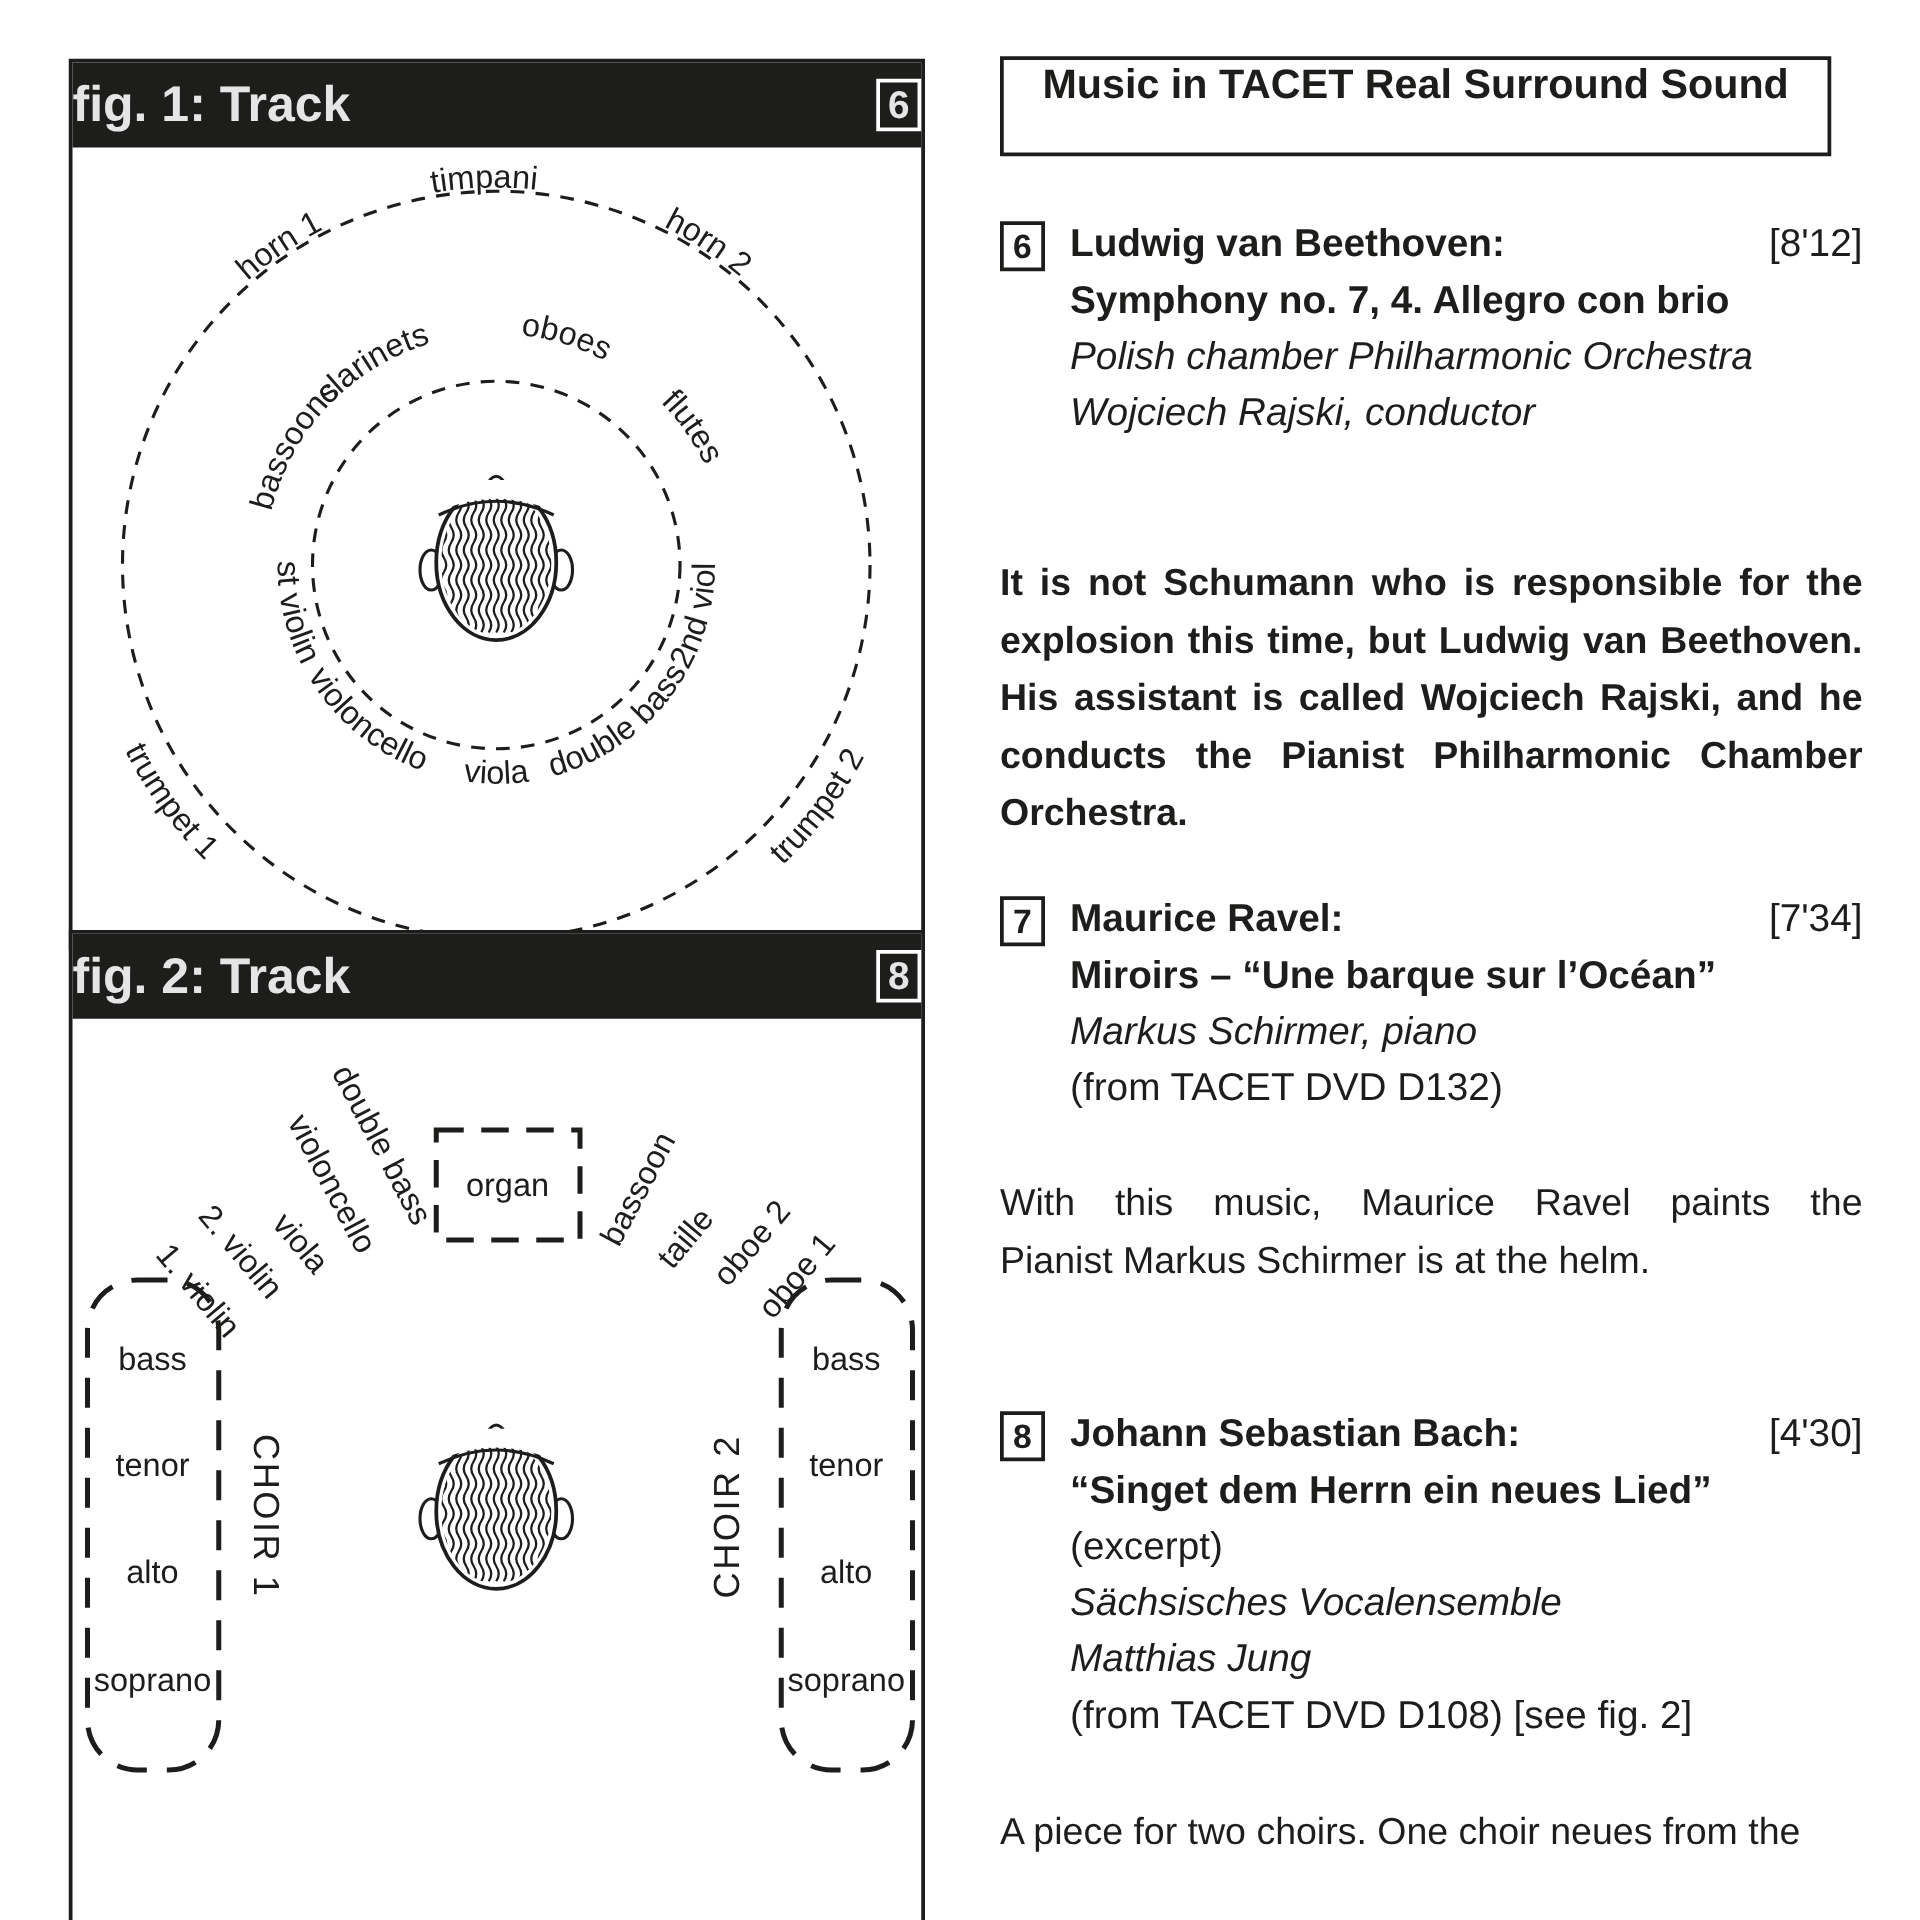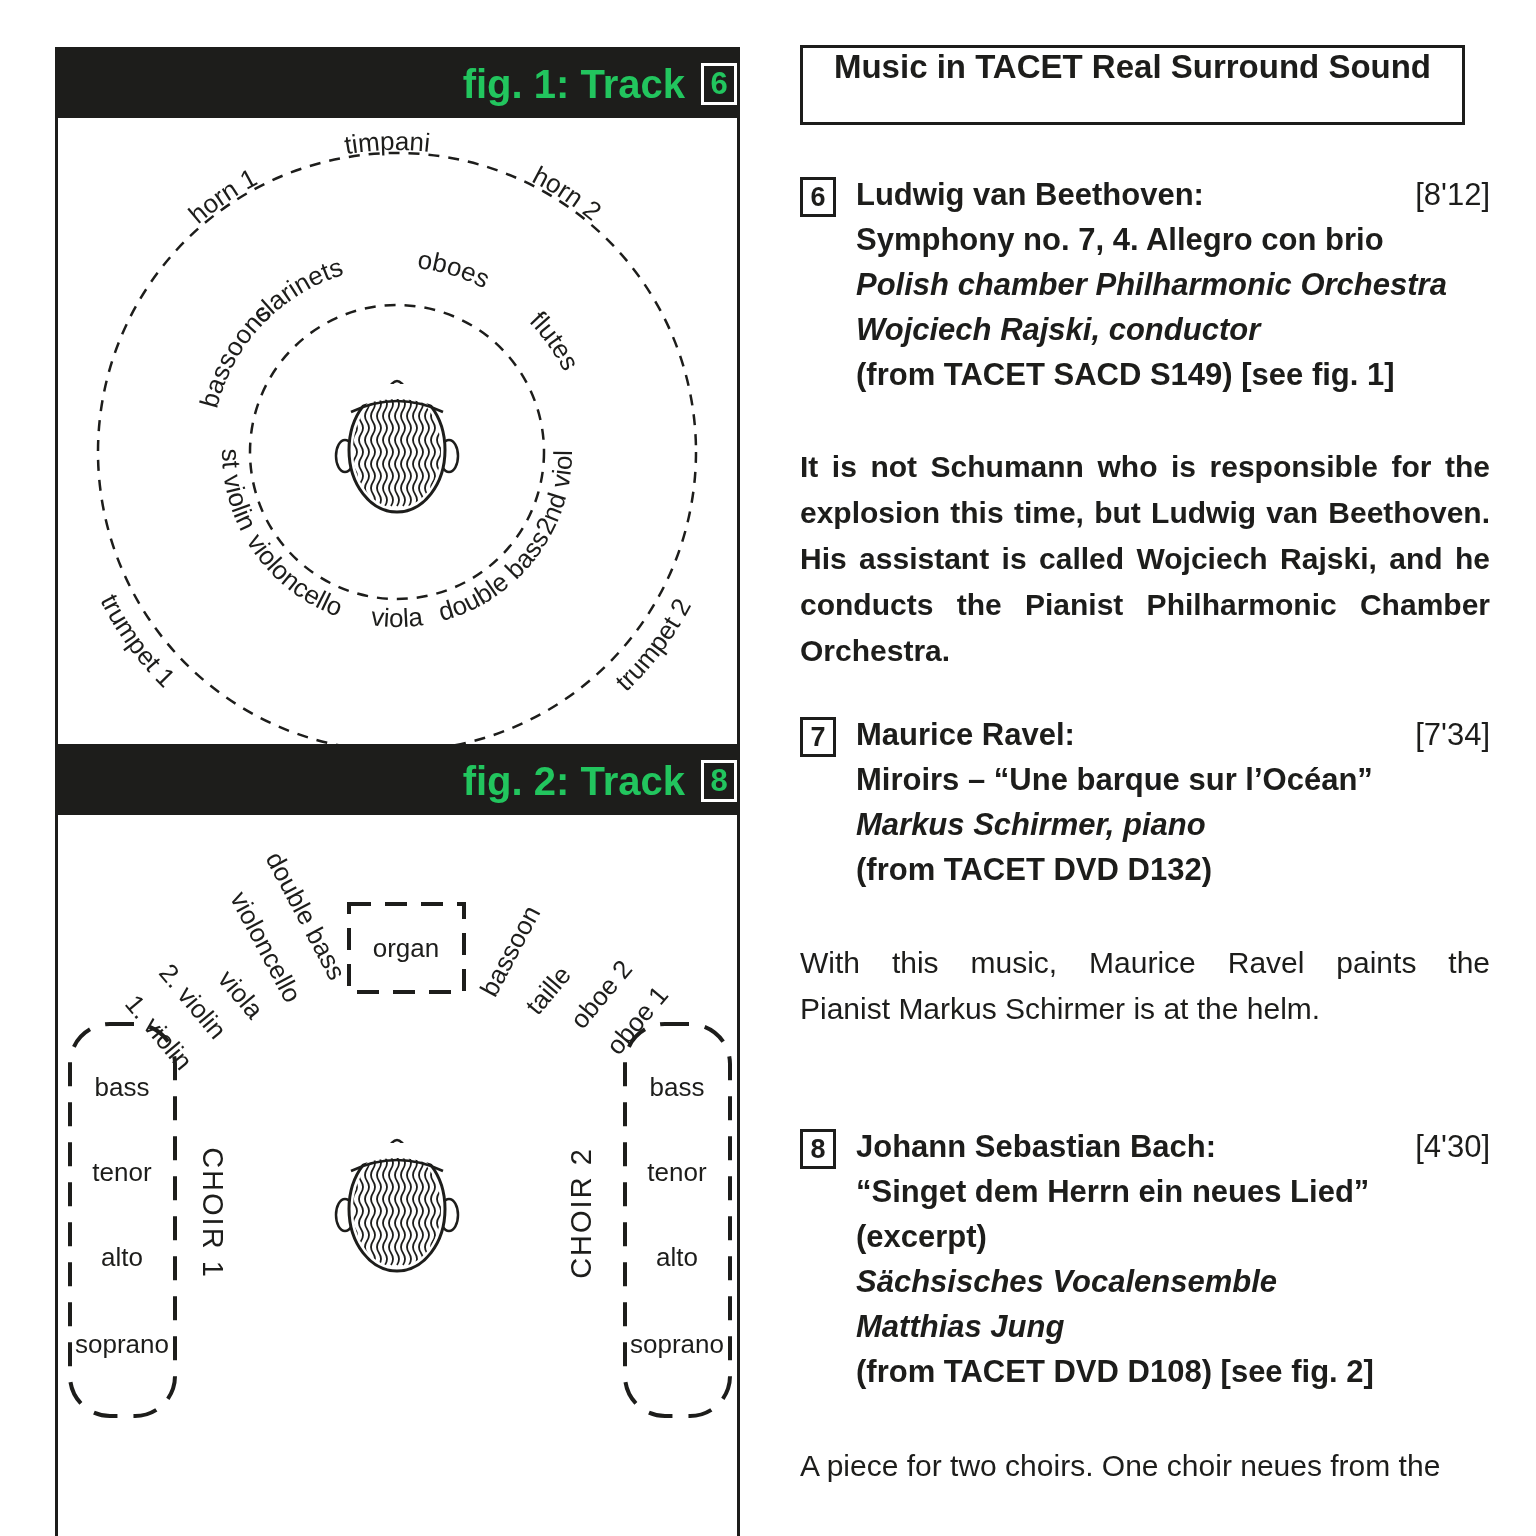--- a/index.html
+++ b/index.html
@@ -5,22 +5,22 @@
   html,body{margin:0;padding:0;}
   body{
     width:1536px;height:1536px;position:relative;background:#ffffff;
     font-family:"Liberation Sans",sans-serif;color:#1d1d1b;overflow:hidden;
   }
   
   .fig{position:absolute;left:55px;width:685px;border:3px solid #1d1d1b;
        box-sizing:border-box;background:#fff;}
   #fig1{top:47px;height:713px;}
   #fig2{top:744px;height:850px;}
-  .fig-header{height:68px;background:#1d1d1b;color:#22c55e;display:flex;
-       align-items:center;justify-content:flex-end;gap:16px;
+  .fig-header{height:68px;background:#1d1d1b;color:#e5e5e5;display:flex;
+       align-items:center;justify-content:space-between;gap:16px;
        font-size:40px;font-weight:bold;}
   .chip-white{display:inline-flex;align-items:center;justify-content:center;
        border:3px solid #fff;width:36px;height:42px;font-size:31px;font-weight:bold;
        box-sizing:border-box;}
   .fig-body{position:relative;}
   svg text{fill:#1d1d1b;}
   .dlabel{font-size:26px;}
   .dlabel2{font-size:26px;}
   .choirname{font-size:29px;letter-spacing:2px;}
   
@@ -28,21 +28,21 @@
   .title-box{position:absolute;top:45px;left:0;width:665px;height:80px;
        border:3px solid #1d1d1b;box-sizing:border-box;display:flex;
        align-items:flex-start;justify-content:center;font-size:33px;font-weight:bold;}
   .track{position:absolute;left:0;width:690px;}
   .trow{display:flex;align-items:flex-start;line-height:45px;}
   .num-box{position:absolute;left:0;top:5px;width:36px;height:40px;
        border:3px solid #1d1d1b;box-sizing:border-box;display:flex;
        align-items:center;justify-content:center;font-size:27px;font-weight:bold;}
   .t-name{font-size:31px;font-weight:bold;padding-left:56px;}
   .t-dur{margin-left:auto;font-size:31px;}
-  .tline{font-size:31px;line-height:45px;padding-left:56px;font-weight:bold;}
+  .tline{font-size:31px;line-height:45px;padding-left:56px;}
   .b{font-weight:bold;}
   .it{font-style:italic;}
   .para{position:absolute;left:0;width:690px;font-size:30px;line-height:46px;}
   .jl{text-align:justify;text-align-last:justify;}
   .closing{position:absolute;left:0;width:690px;font-size:30px;line-height:46px;}
 </style>
 </head>
 <body>
 
 <div class="fig" id="fig1">
@@ -161,21 +161,20 @@
 
   <div class="track" style="top:172px;">
     <div class="num-box">6</div>
     <div class="trow">
       <span class="t-name">Ludwig van Beethoven:</span>
       <span class="t-dur">[8'12]</span>
     </div>
     <div class="tline b">Symphony no. 7, 4. Allegro con brio</div>
     <div class="tline it">Polish chamber Philharmonic Orchestra</div>
     <div class="tline it">Wojciech Rajski, conductor</div>
-    <div class="tline">(from TACET SACD S149) [see fig. 1]</div>
   </div>
 
   <div class="para" style="top:444px;font-weight:bold;">
     <div class="jl">It is not Schumann who is responsible for the</div>
     <div class="jl">explosion this time, but Ludwig van Beethoven.</div>
     <div class="jl">His assistant is called Wojciech Rajski, and he</div>
     <div class="jl">conducts the Pianist Philharmonic Chamber</div>
     <div>Orchestra.</div>
   </div>
 

